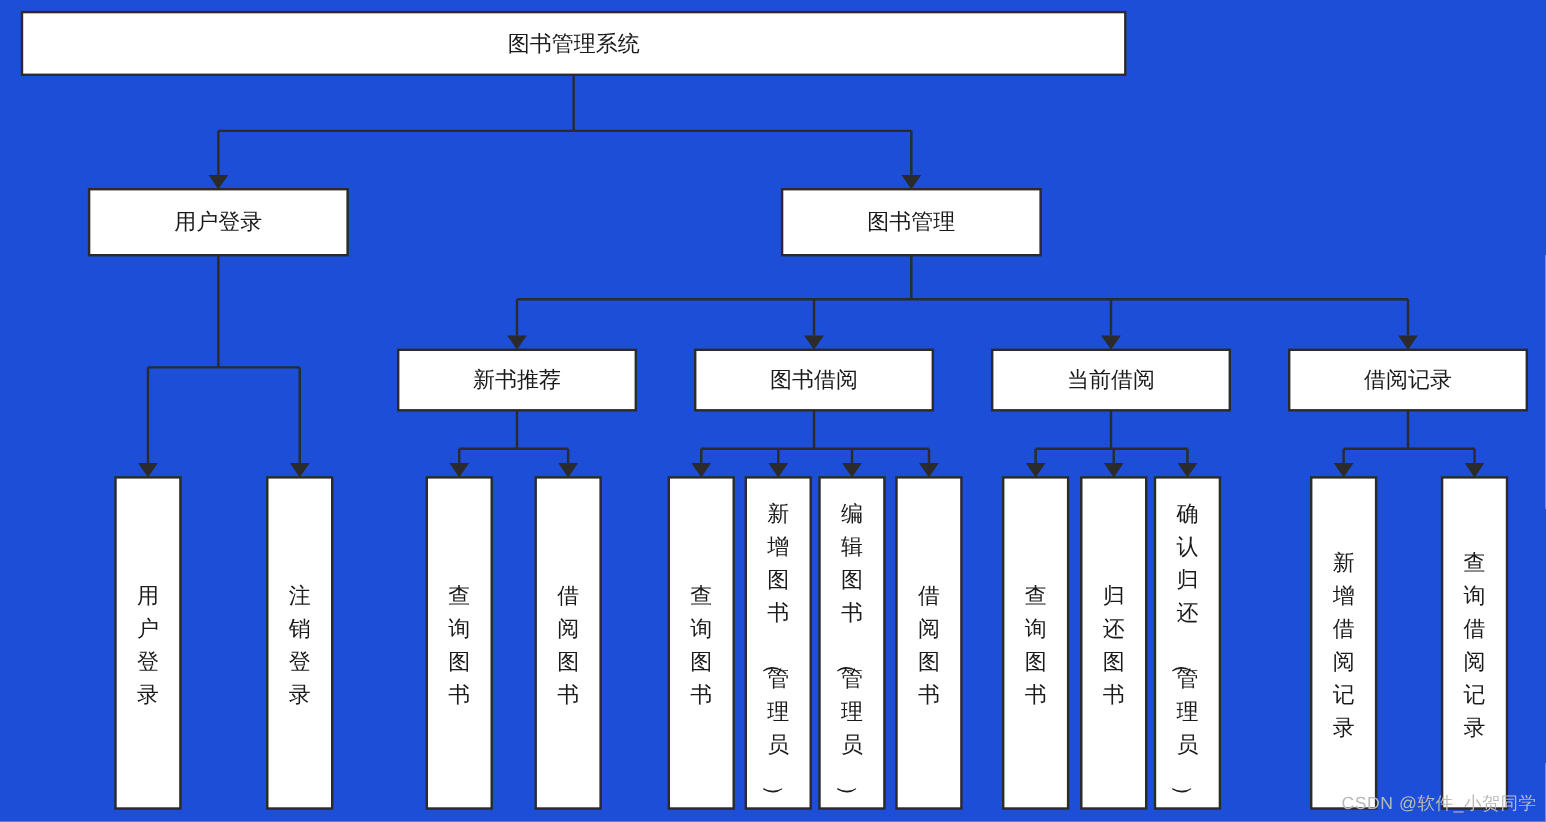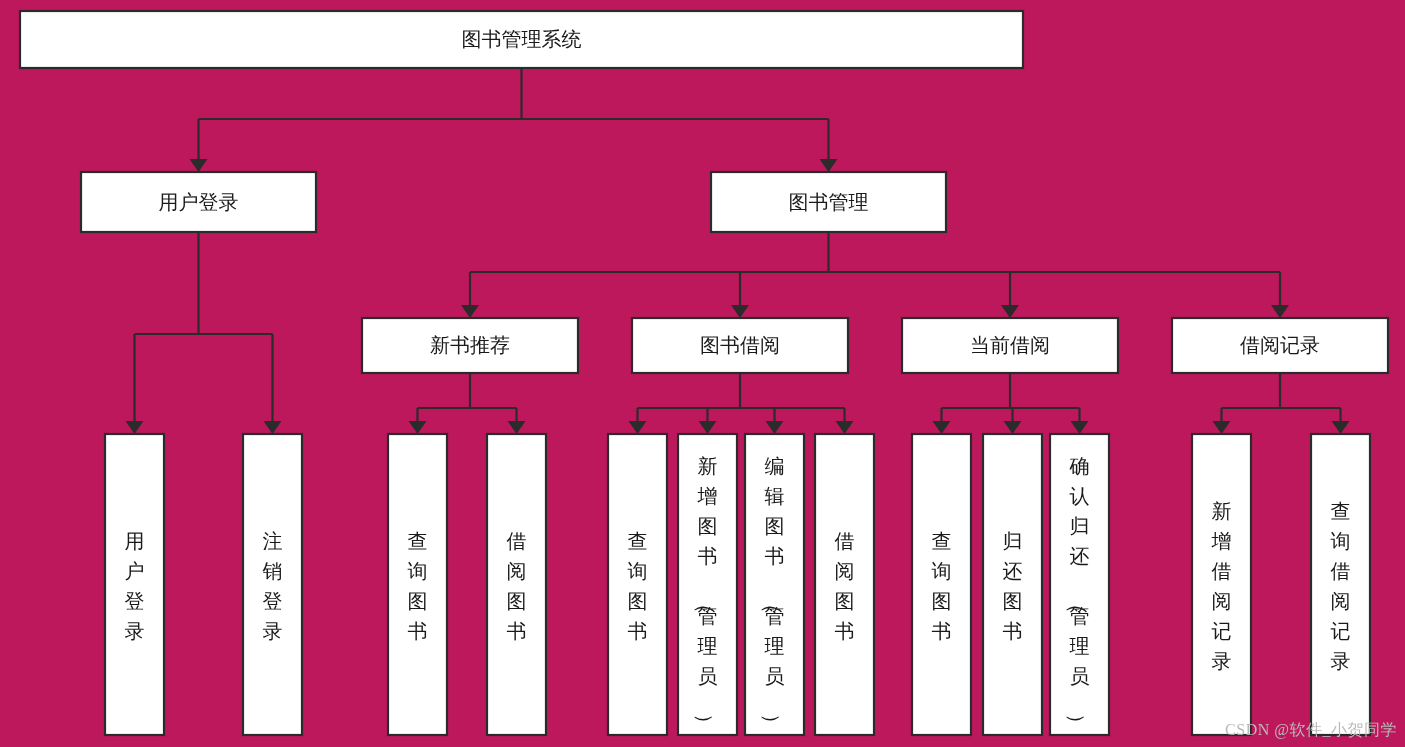--- a/index.html
+++ b/index.html
@@ -10,21 +10,21 @@
   body {
     width: 1405px;
     height: 747px;
     font-family: "DejaVu Sans", "Liberation Sans", sans-serif;
     overflow: hidden;
   }
   #diagram-root {
     position: relative;
     width: 1405px;
     height: 747px;
-    background: #be185d;
+    background: #1d4ed8;
   }
   svg#flowchart {
     position: absolute;
     top: 0;
     left: 0;
     width: 1405px;
     height: 747px;
     display: block;
   }
   .node-box {
@@ -53,21 +53,21 @@
   .node-label-vertical {
     fill: #1a1a1a;
     font-family: "DejaVu Sans", "Liberation Sans", sans-serif;
     font-size: 20px;
     text-anchor: middle;
   }
   .watermark {
     position: absolute;
     right: 8px;
     bottom: 6px;
-    font-family: Liberation Serif, serif;
+    font-family: Liberation Sans, sans-serif;
     font-size: 16px;
     color: #b9b9b9;
     letter-spacing: 0.5px;
     white-space: nowrap;
     user-select: none;
   }
 </style>
 </head>
 <body>
 

